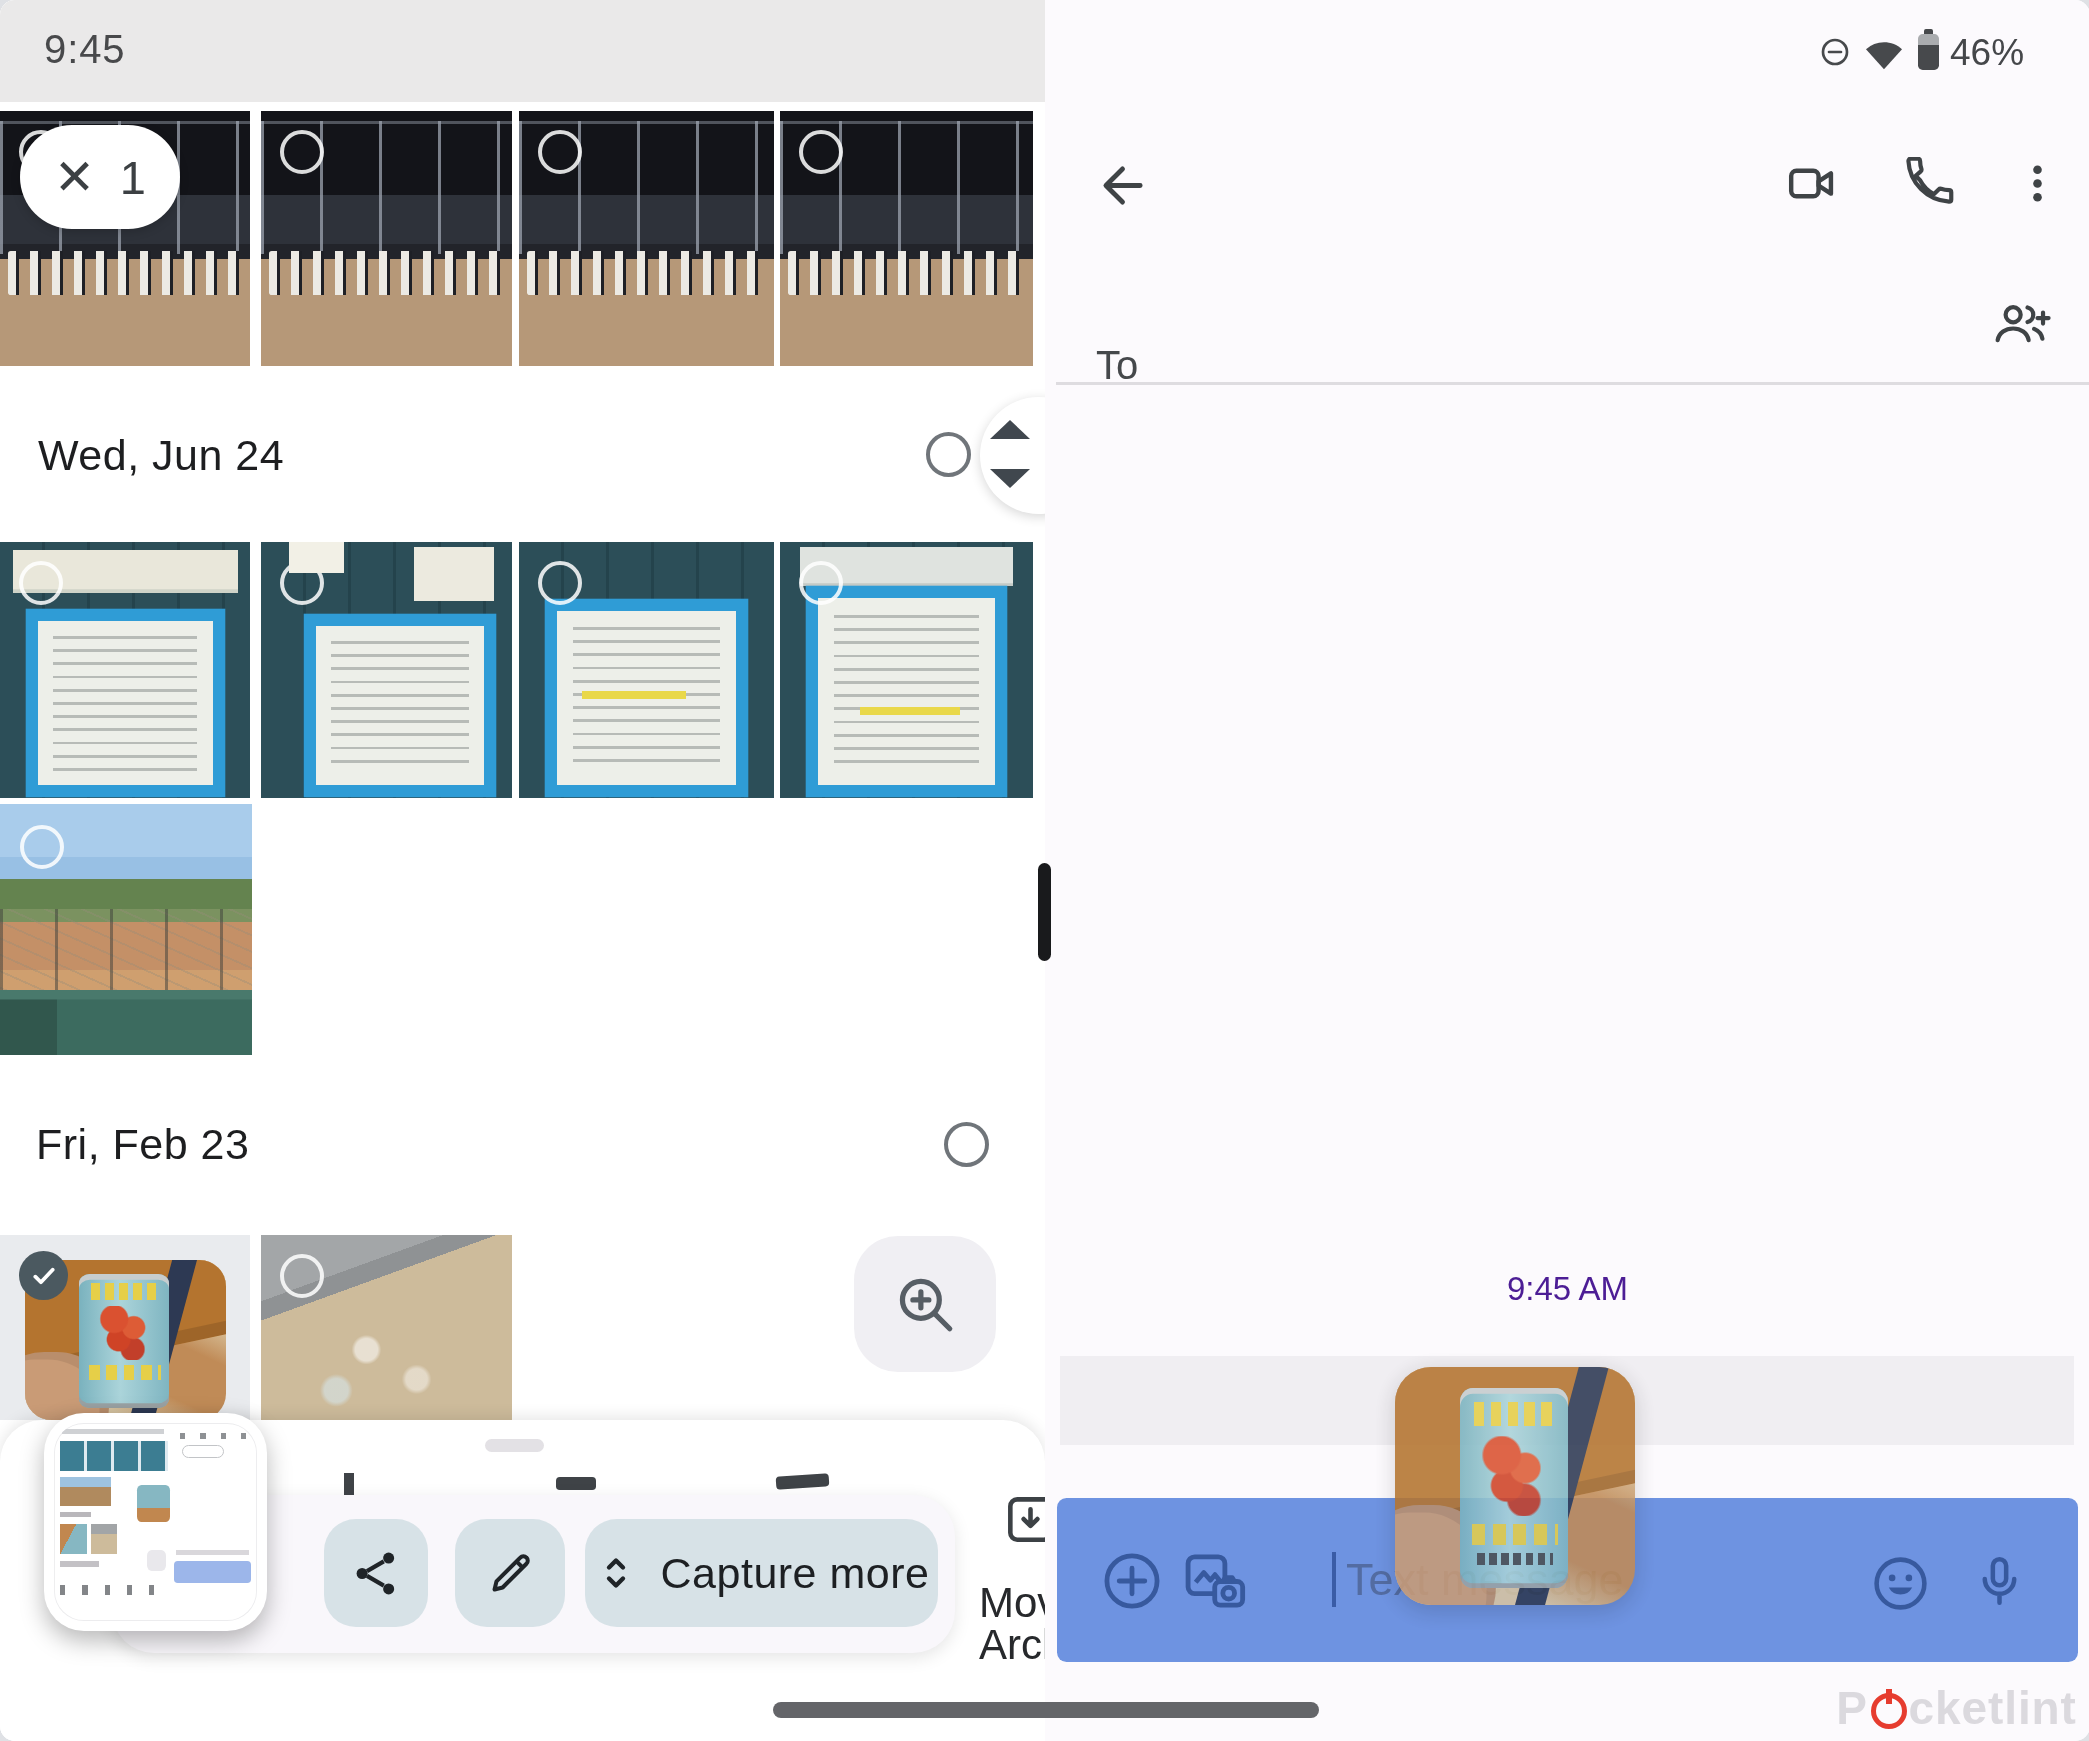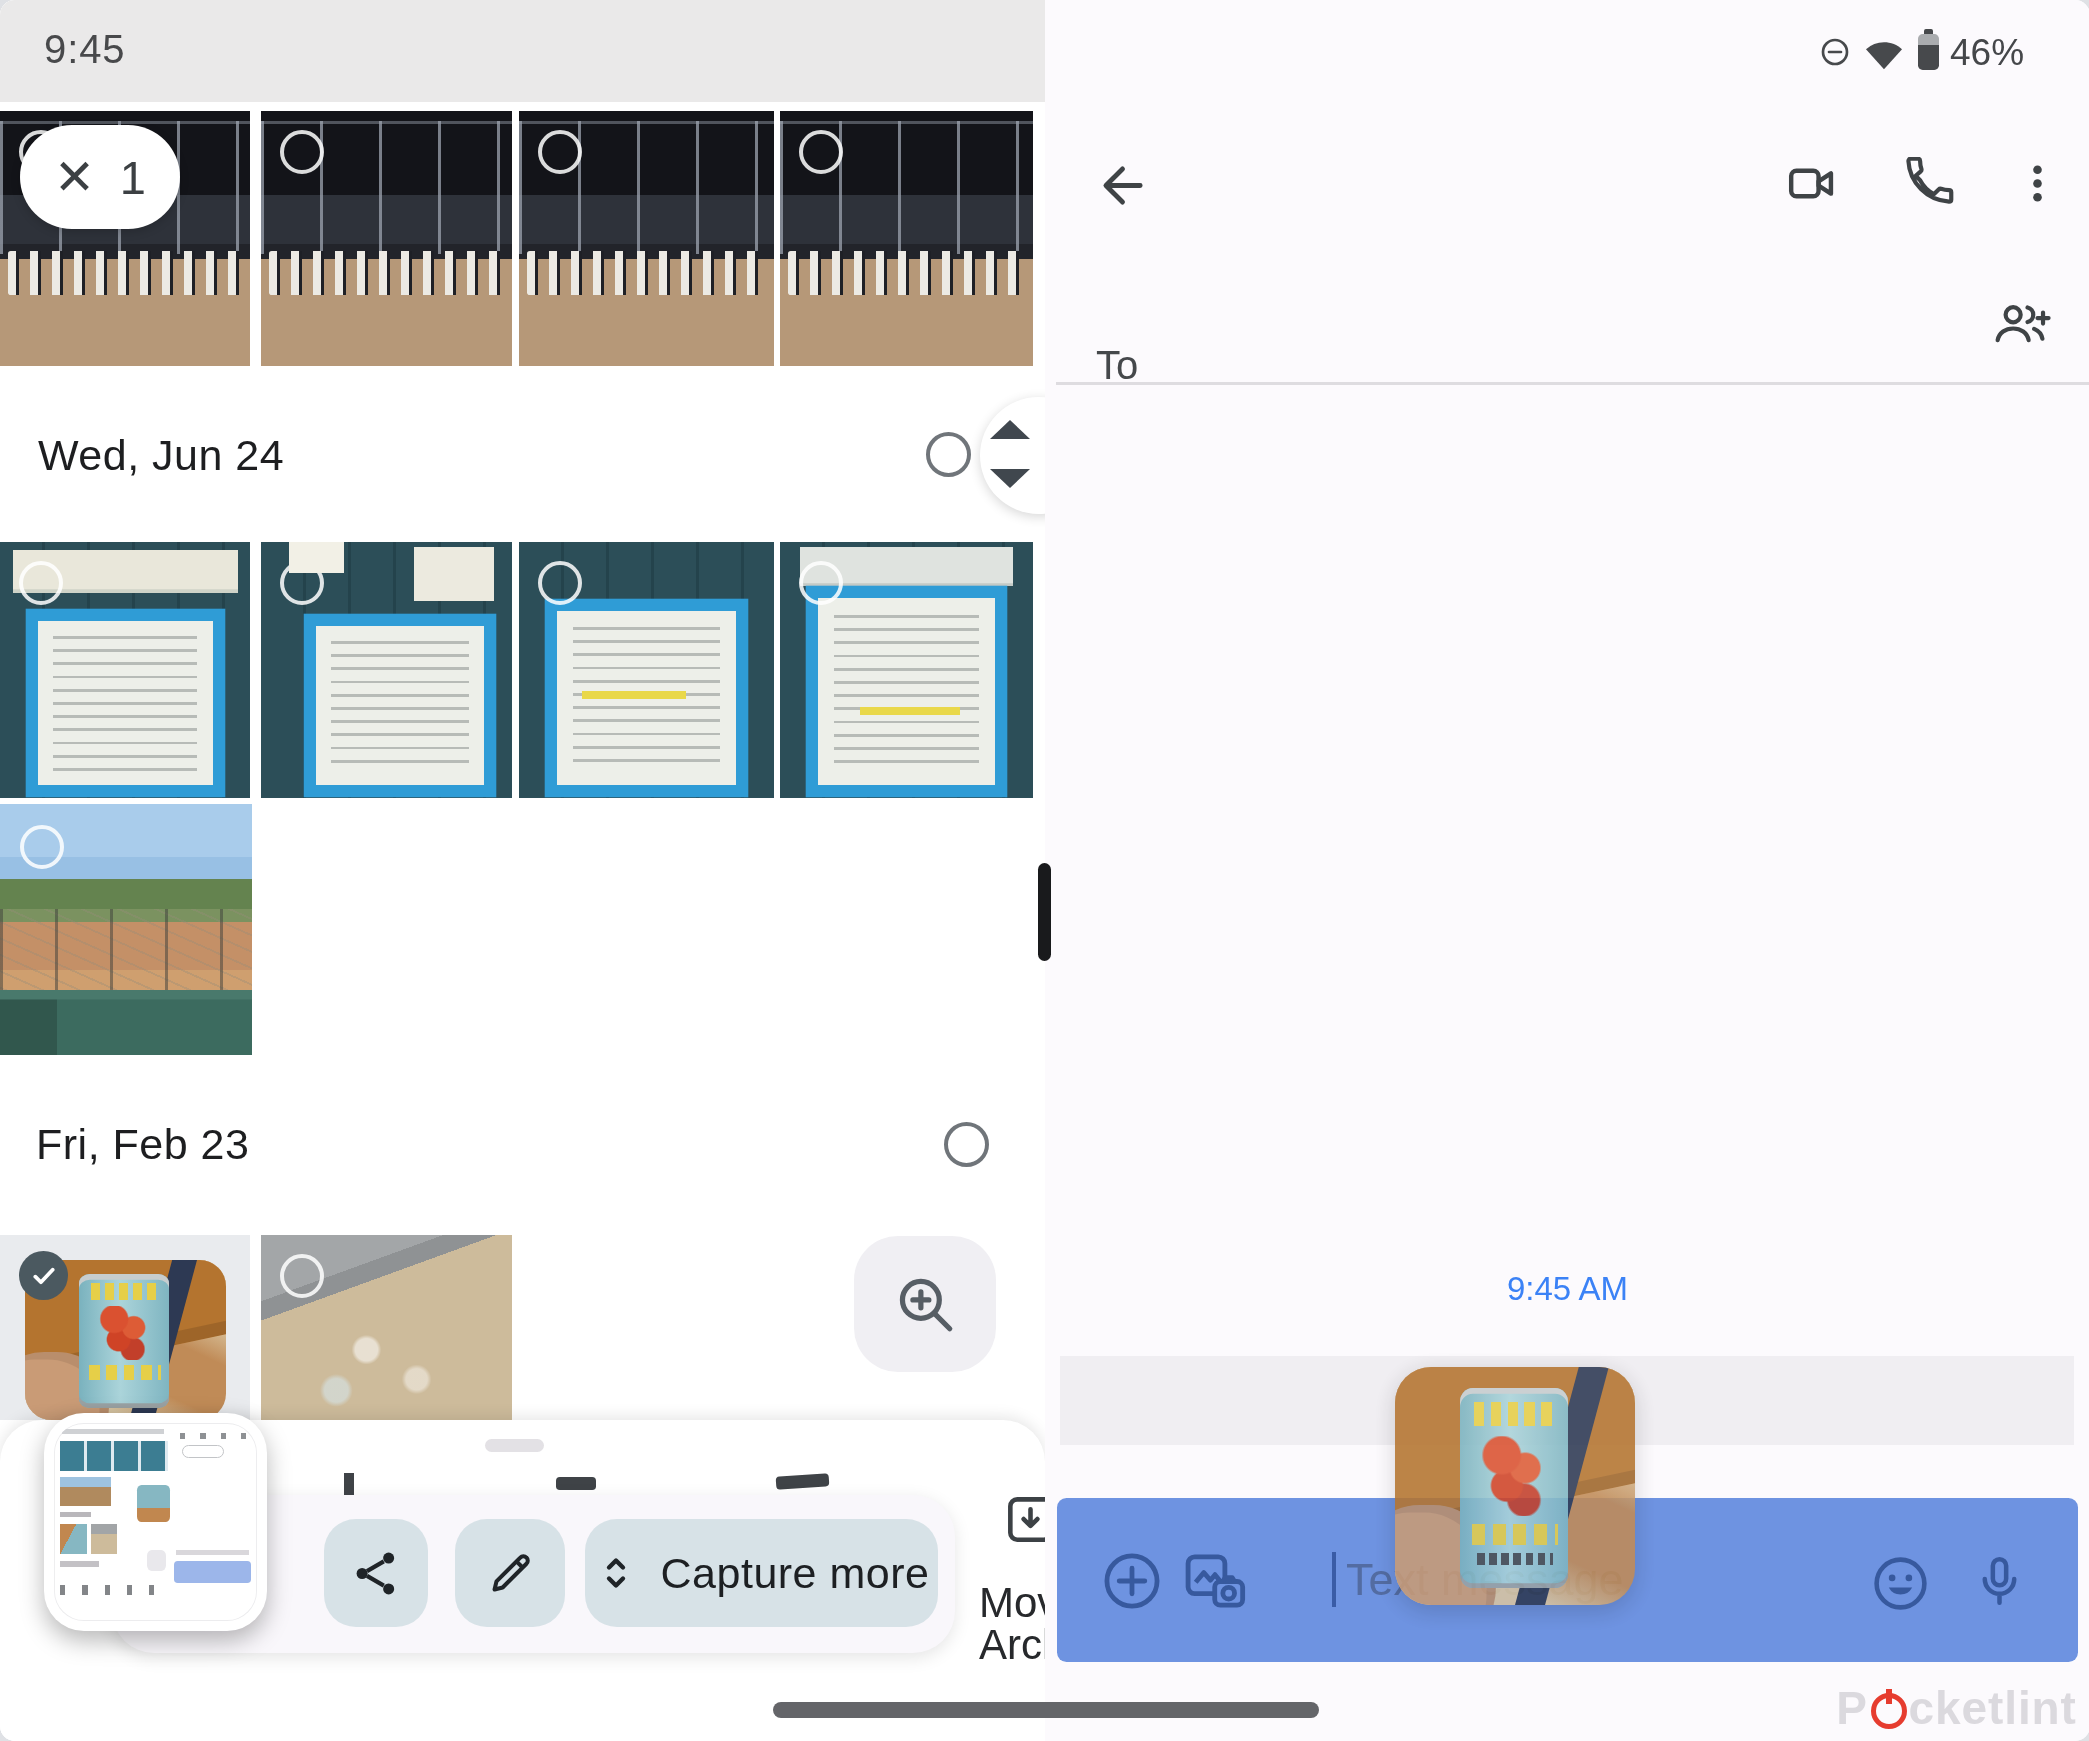--- a/index.html
+++ b/index.html
@@ -149,21 +149,21 @@
   .battery::before{content:"";position:absolute;left:5.7px;top:-4.7px;width:9.5px;height:4.7px;border-radius:1.9px 1.9px 0 0;background:#47494c;}
   .pct{position:absolute;left:905px;top:32px;font-size:37px;color:#45474a;}
 
   .appbar-icon{position:absolute;color:#3f4346;}
   .to-label{position:absolute;left:51px;top:295px;font-size:40px;color:#45484b;margin-top:48px;}
   .chip{position:absolute;left:193px;top:282px;width:250px;height:76px;border:2.8px solid #85898d;border-radius:40px;
     box-sizing:border-box;display:flex;align-items:center;justify-content:center;background:var(--chat-bg);}
   .chip span{font-size:35px;color:#212326;}
   .to-divider{position:absolute;left:11.4px;top:382px;width:1033px;height:2.8px;background:#dedce0;}
 
-  .time-sep{position:absolute;left:0;top:1270px;width:1045px;text-align:center;font-size:33px;color:#3b82f6;}
+  .time-sep{position:absolute;left:0;top:1270px;width:1045px;text-align:center;font-size:33px;color:#4c1d95;}
   .banner-bg{position:absolute;left:15px;top:1356px;width:1014px;height:89px;background:var(--banner-bg);z-index:1;}
   .banner-text{position:absolute;left:15px;top:1356px;width:1014px;height:89px;display:flex;align-items:center;
     justify-content:center;font-size:36px;color:#5a5e63;z-index:6;pointer-events:none;}
 
   .compose{position:absolute;left:12.3px;top:1498px;width:1021px;height:164px;border-radius:9.5px;
     background:var(--compose-blue);z-index:2;}
   .comp-icon{position:absolute;color:var(--compose-icon);z-index:3;}
   .cursor{position:absolute;left:287px;top:1552px;width:3.8px;height:55px;background:#3a5ca6;z-index:3;}
   .placeholder{position:absolute;left:301px;top:1554px;font-size:45px;color:rgba(56,69,99,.50);z-index:3;}
 

